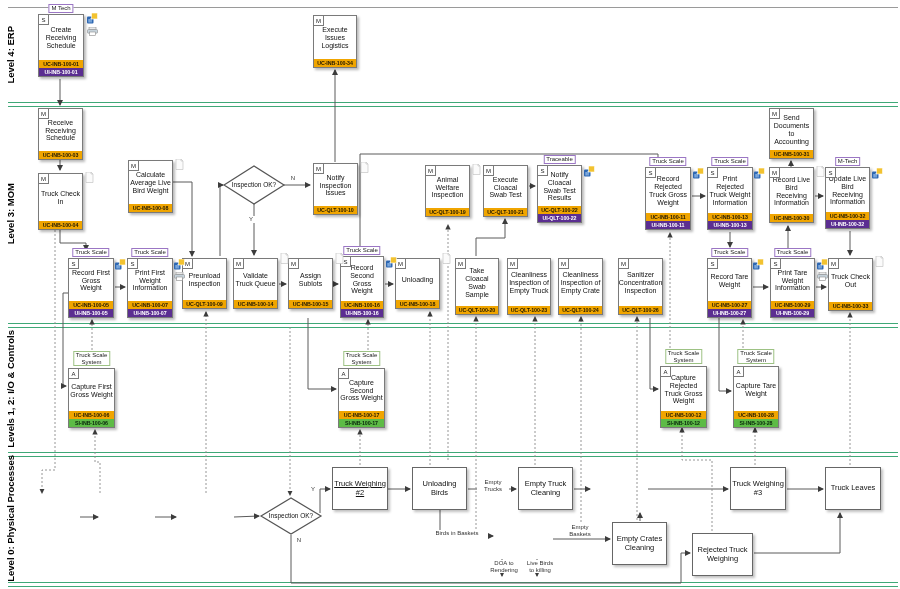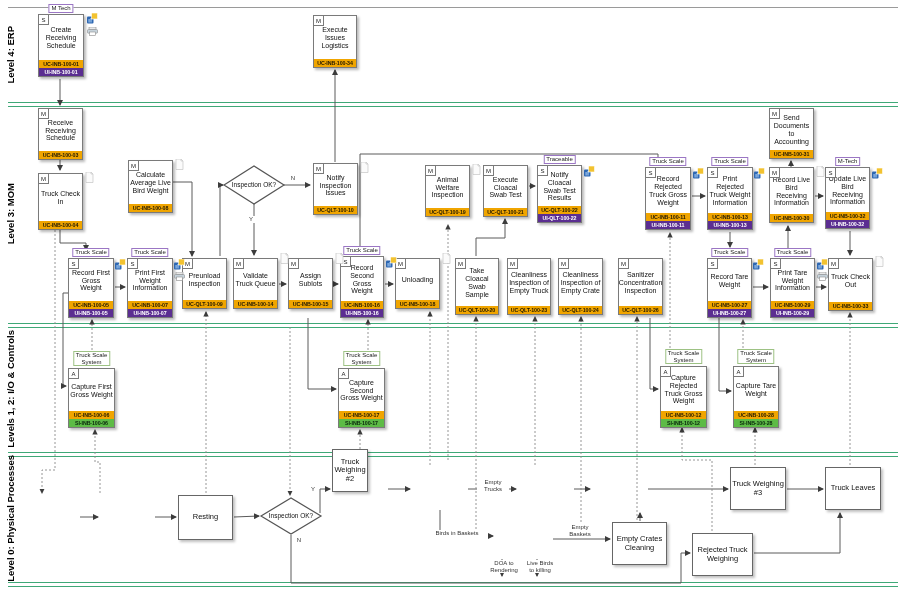--- a/index.html
+++ b/index.html
@@ -374,25 +374,28 @@
     <div class="task" style="left: 733px; top: 366px; width: 46px; height: 62px;">
       <span class="tag">A</span>
       <div class="body">
         <span>Capture Tare Weight</span>
       </div>
       <div class="band band-uc" style="background: rgb(240, 165, 0);">UC-INB-100-28</div>
       <div class="band band-si" style="background: rgb(93, 187, 70);">SI-INB-100-28</div>
     </div>
     <div class="toplabel" style="left: 756px; top: 349px; border-color: rgb(157, 194, 132);">Truck Scale
 System</div>
-    <div class="l0box" style="left: 178px; top: 495px; width: 55px; height: 45px;">
-      <span>Resting</span>
-    </div>
-    <div class="l0box" style="left: 332px; top: 449px; width: 36px; height: 43px;">
+    <div class="l0box" style="left: 332px; top: 467px; width: 56px; height: 43px; text-decoration: underline;">
       <span>Truck Weighing #2</span>
+    </div>
+    <div class="l0box" style="left: 412px; top: 467px; width: 55px; height: 43px;">
+      <span>Unloading Birds</span>
+    </div>
+    <div class="l0box" style="left: 518px; top: 467px; width: 55px; height: 43px;">
+      <span>Empty Truck Cleaning</span>
     </div>
     <div class="l0box" style="left: 730px; top: 467px; width: 56px; height: 43px;">
       <span>Truck Weighing #3</span>
     </div>
     <div class="l0box" style="left: 825px; top: 467px; width: 56px; height: 43px;">
       <span>Truck Leaves</span>
     </div>
     <div class="l0box" style="left: 692px; top: 533px; width: 61px; height: 43px;">
       <span>Rejected Truck Weighing</span>
     </div>

